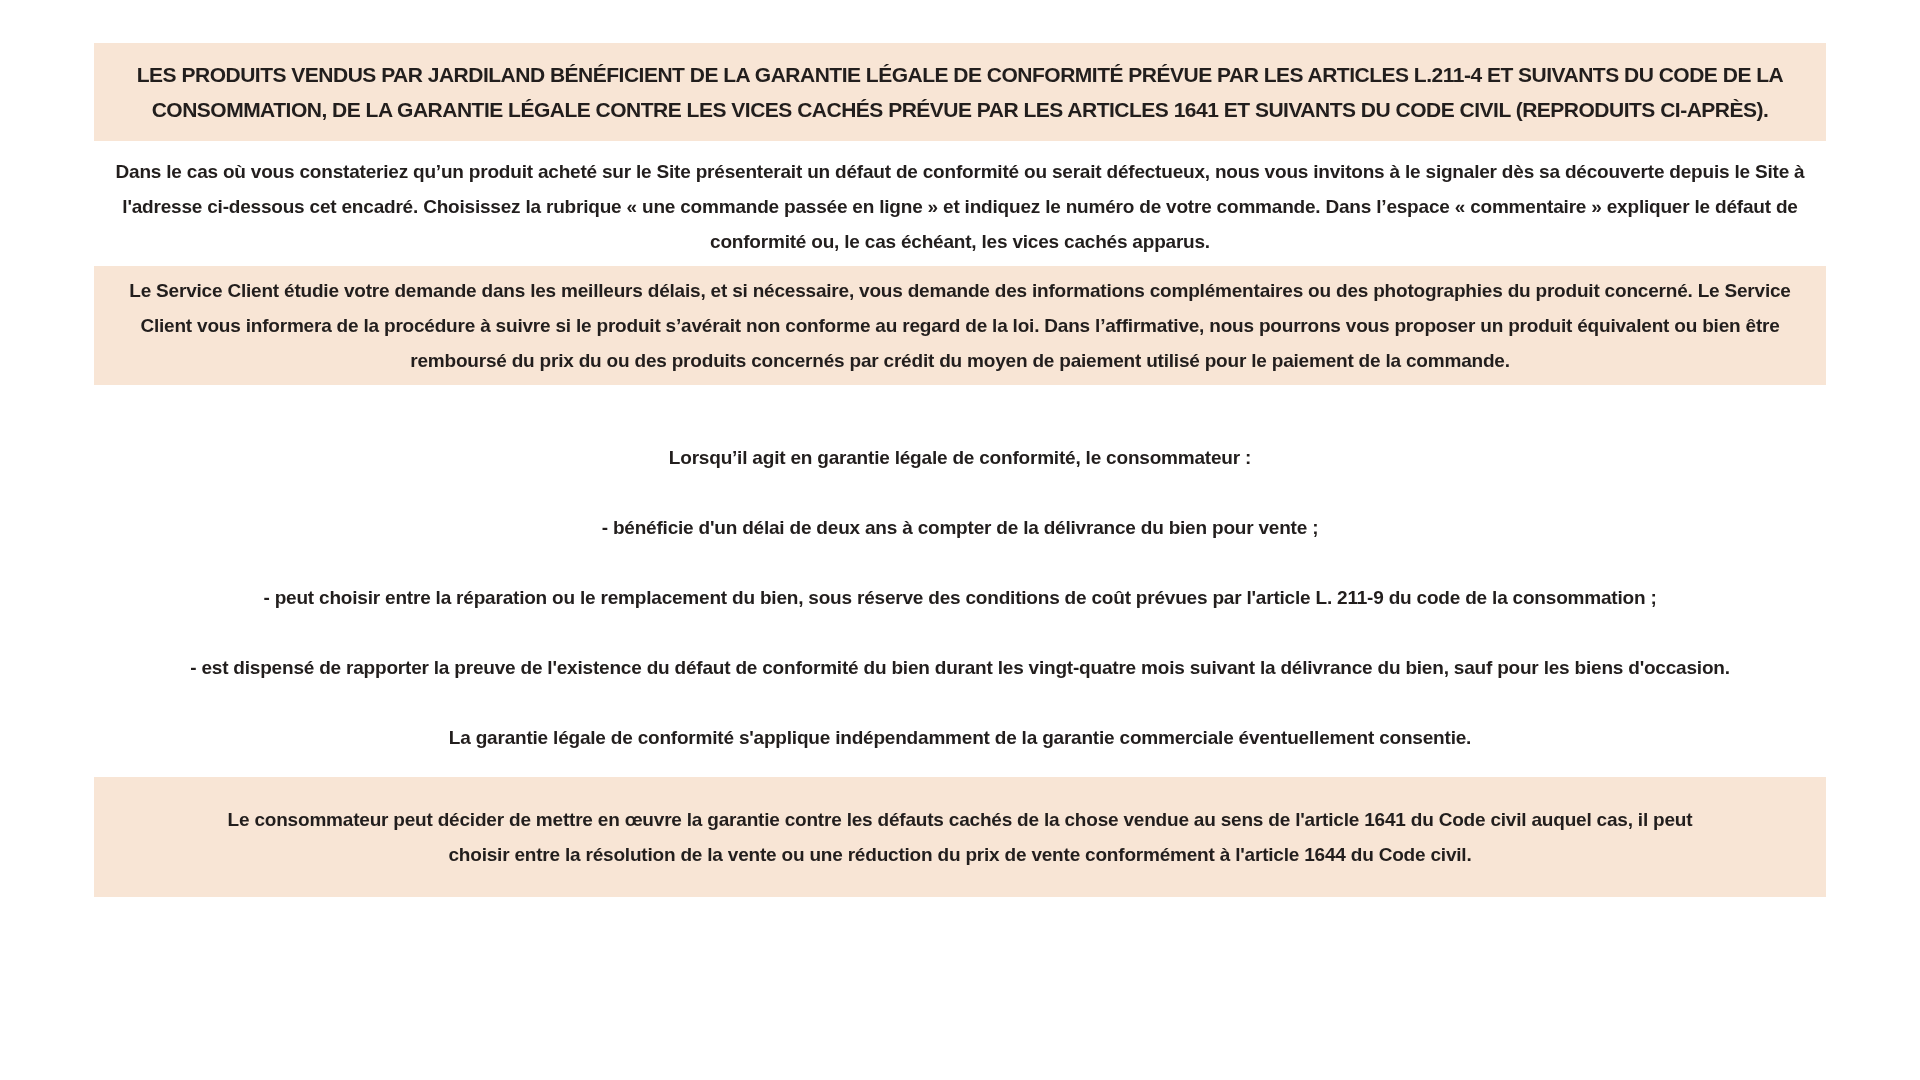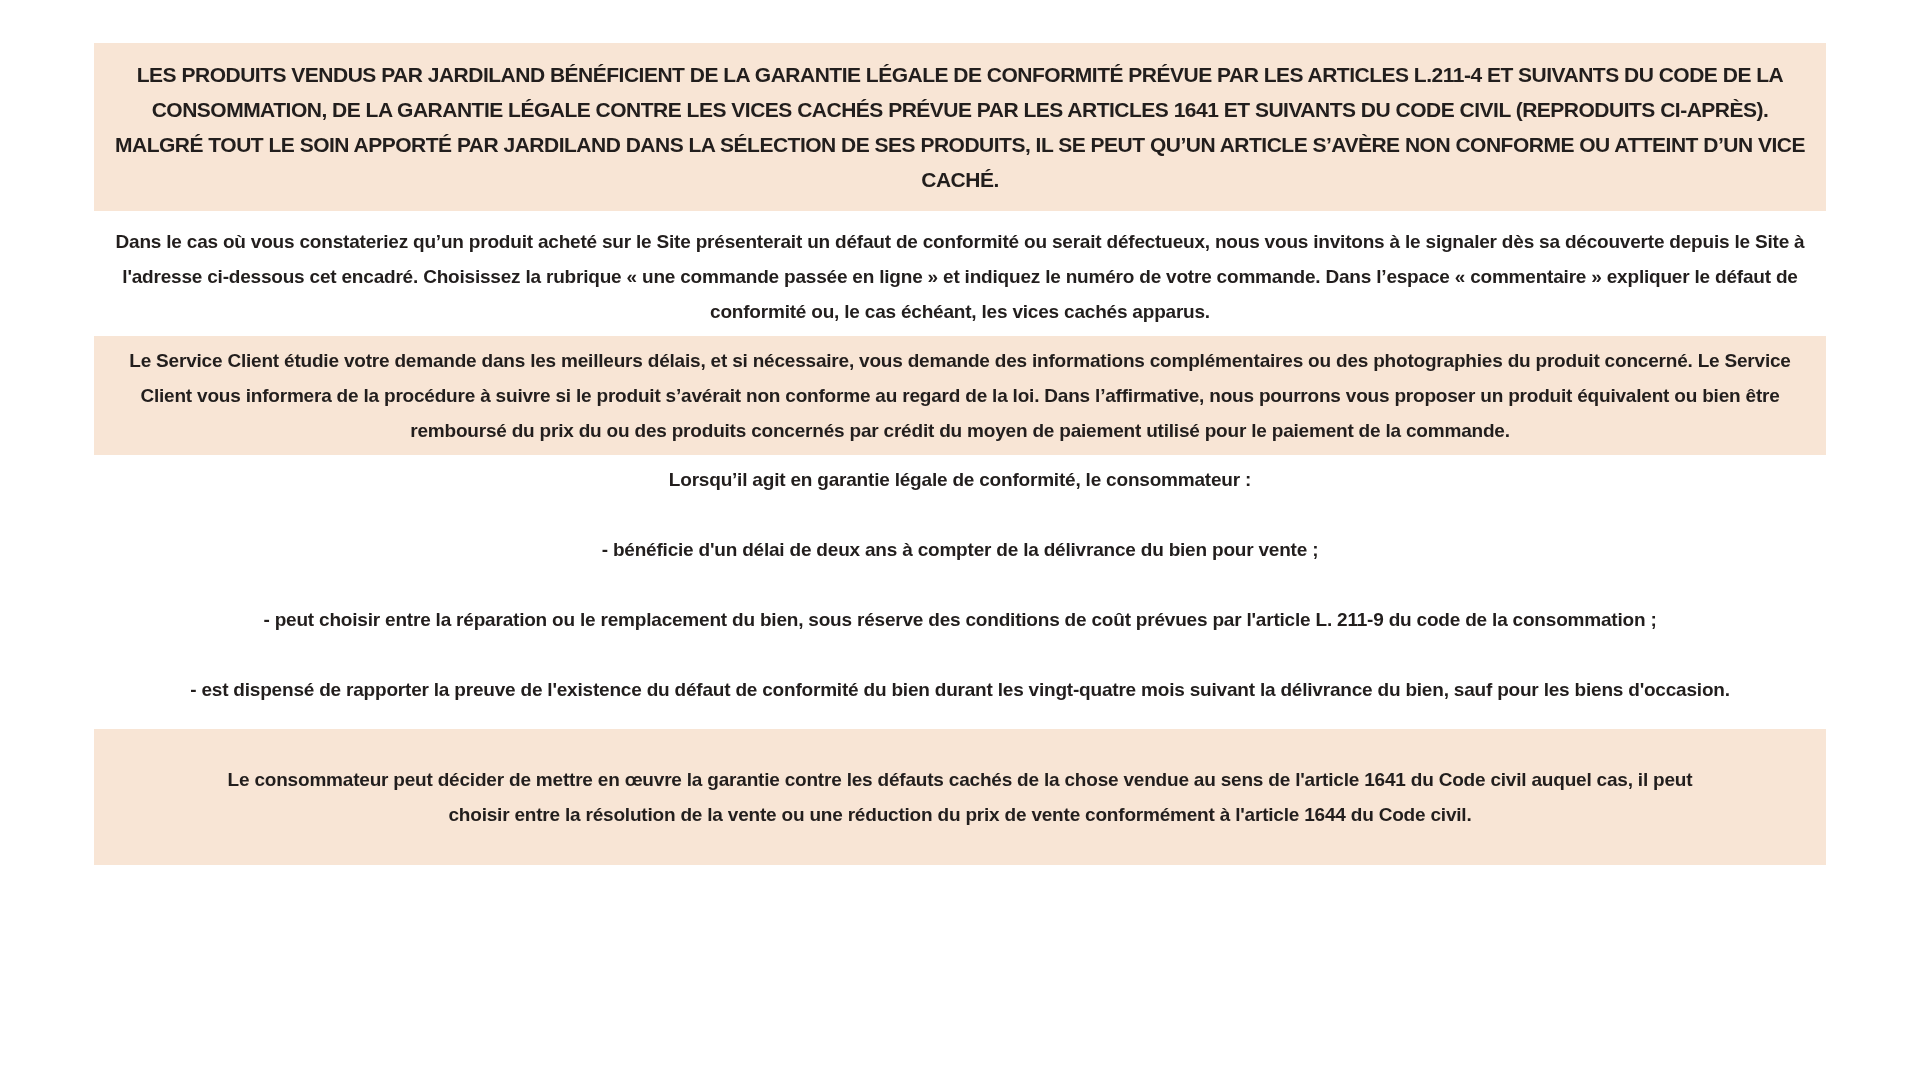--- a/index.html
+++ b/index.html
@@ -44,46 +44,47 @@
     padding: 7px 24px;
     font-size: 19px;
     line-height: 35px;
     letter-spacing: -0.2px;
   }
   #legal-conformity-list {
     padding: 7px 10px 0 10px;
     font-size: 19px;
     line-height: 35px;
     letter-spacing: -0.2px;
+    margin-top: 48px;
   }
   #legal-conformity-list p + p { margin-top: 35px; }
   #hidden-defects {
     margin-top: 22px;
-    padding: 33px 110px;
+    padding: 25px 110px;
     font-size: 19px;
     line-height: 35px;
     letter-spacing: -0.2px;
   }
 </style>
 </head>
 <body style="background: rgb(255, 255, 255); color: rgb(34, 30, 29);">
 
 <main class="doc">
     <section id="warranty-header" class="section highlight">
       <p>LES PRODUITS VENDUS PAR JARDILAND BÉNÉFICIENT DE LA GARANTIE LÉGALE DE CONFORMITÉ PRÉVUE PAR LES ARTICLES L.211-4 ET SUIVANTS DU CODE DE LA CONSOMMATION, DE LA GARANTIE LÉGALE CONTRE LES VICES CACHÉS PRÉVUE PAR LES ARTICLES 1641 ET SUIVANTS DU CODE CIVIL (REPRODUITS CI-APRÈS).</p>
-      <p>MALGRÉ TOUT LE SOIN APPORTÉ PAR JARDILAND DANS LA SÉLECTION DE SES PRODUITS, IL SE PEUT QU’UN ARTICLE S’AVÈRE NON CONFORME OU ATTEINT D’UN VICE CACHÉ.</p>
     </section>
     <section id="defect-report" class="section plain">
       <p>Dans le cas où vous constateriez qu’un produit acheté sur le Site présenterait un défaut de conformité ou serait défectueux, nous vous invitons à le signaler dès sa découverte depuis le Site à l'adresse ci-dessous cet encadré. Choisissez la rubrique « une commande passée en ligne » et indiquez le numéro de votre commande. Dans l’espace « commentaire » expliquer le défaut de conformité ou, le cas échéant, les vices cachés apparus.</p>
     </section>
     <section id="service-client" class="section highlight">
       <p>Le Service Client étudie votre demande dans les meilleurs délais, et si nécessaire, vous demande des informations complémentaires ou des photographies du produit concerné. Le Service Client vous informera de la procédure à suivre si le produit s’avérait non conforme au regard de la loi. Dans l’affirmative, nous pourrons vous proposer un produit équivalent ou bien être remboursé du prix du ou des produits concernés par crédit du moyen de paiement utilisé pour le paiement de la commande.</p>
     </section>
     <section id="legal-conformity-list" class="section plain">
       <p>Lorsqu’il agit en garantie légale de conformité, le consommateur :</p>
       <p>- bénéficie d'un délai de deux ans à compter de la délivrance du bien pour vente ;</p>
       <p>- peut choisir entre la réparation ou le remplacement du bien, sous réserve des conditions de coût prévues par l'article L. 211-9 du code de la consommation ;</p>
       <p>- est dispensé de rapporter la preuve de l'existence du défaut de conformité du bien durant les vingt-quatre mois suivant la délivrance du bien, sauf pour les biens d'occasion.</p>
+      <p>La garantie légale de conformité s'applique indépendamment de la garantie commerciale éventuellement consentie.</p>
     </section>
     <section id="hidden-defects" class="section highlight">
       <p>Le consommateur peut décider de mettre en œuvre la garantie contre les défauts cachés de la chose vendue au sens de l'article 1641 du Code civil auquel cas, il peut choisir entre la résolution de la vente ou une réduction du prix de vente conformément à l'article 1644 du Code civil.</p>
     </section>
   </main>
 
 </body></html>

